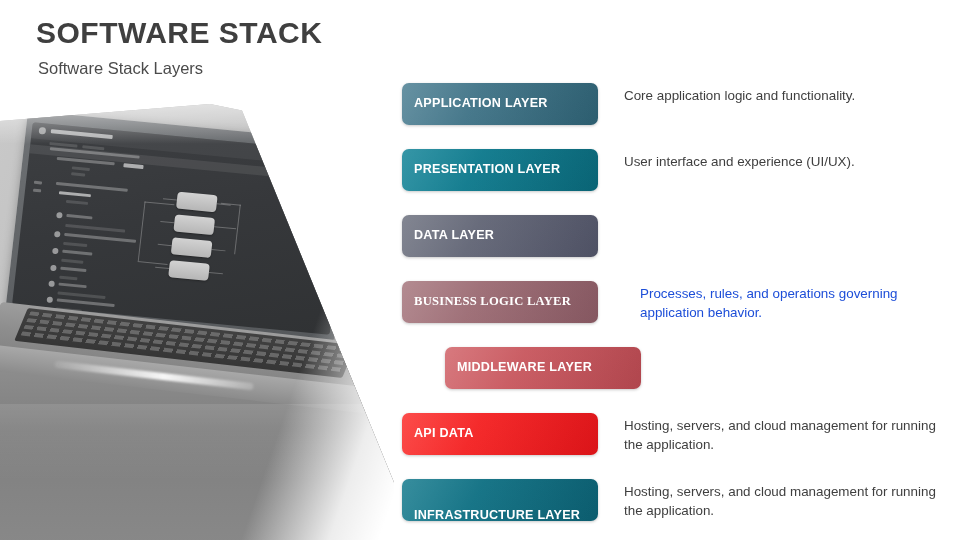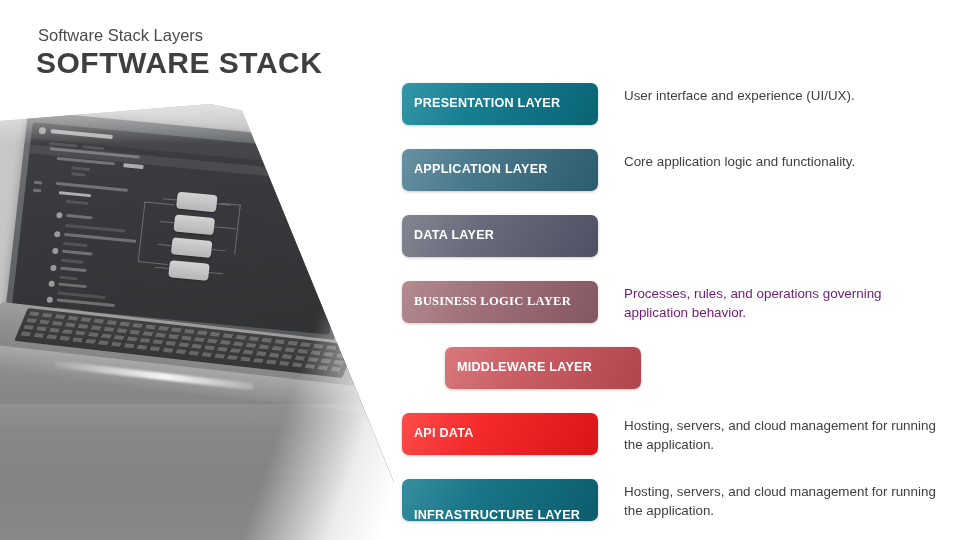--- a/index.html
+++ b/index.html
@@ -266,22 +266,22 @@
     color: #3f3f3f;
     line-height: 1.42;
   }
 </style>
 </head>
 <body>
 
 <div id="slide">
 
   <div id="header">
+    <div id="title" style="color: rgb(63, 63, 63);">SOFTWARE STACK</div>
     <div id="subtitle" style="color: rgb(75, 75, 75);">Software Stack Layers</div>
-    <div id="title" style="color: rgb(63, 63, 63);">SOFTWARE STACK</div>
   </div>
 
   <div id="photo-wrap">
     <div id="photo">
       <div id="photo-wall"></div>
       <div id="photo-desk"></div>
 
       <div id="laptop-lid">
         <div id="laptop-screen">
           <div class="scr-topbar"></div>
@@ -355,44 +355,44 @@
       <div id="base-highlight"></div>
       <div id="desk-reflection"></div>
     </div>
     <div id="photo-topfeather"></div>
     <div id="photo-feather"></div>
   </div>
 
   <div id="layers">
 
     <div class="layer-row">
+      <div class="layer-box" id="box-1" style="background: linear-gradient(118deg, rgb(74, 125, 145) 0%, rgb(47, 99, 118) 100%);">
+        <span class="layer-label" style="color: rgb(255, 255, 255);">APPLICATION LAYER</span>
+      </div>
+      <div class="layer-desc" style="color: rgb(63, 63, 63);">Core application logic and functionality.</div>
+    </div>
+
+    <div class="layer-row">
       <div class="layer-box" id="box-0" style="background: linear-gradient(118deg, rgb(15, 130, 150) 0%, rgb(10, 106, 124) 100%);">
         <span class="layer-label" style="color: rgb(255, 255, 255);">PRESENTATION LAYER</span>
       </div>
       <div class="layer-desc" style="color: rgb(63, 63, 63);">User interface and experience (UI/UX).</div>
     </div>
 
     <div class="layer-row">
-      <div class="layer-box" id="box-1" style="background: linear-gradient(118deg, rgb(74, 125, 145) 0%, rgb(47, 99, 118) 100%);">
-        <span class="layer-label" style="color: rgb(255, 255, 255);">APPLICATION LAYER</span>
-      </div>
-      <div class="layer-desc" style="color: rgb(63, 63, 63);">Core application logic and functionality.</div>
-    </div>
-
-    <div class="layer-row">
       <div class="layer-box" id="box-2" style="background: linear-gradient(118deg, rgb(107, 111, 125) 0%, rgb(83, 86, 106) 100%);">
         <span class="layer-label" style="color: rgb(255, 255, 255);">DATA LAYER</span>
       </div>
     </div>
 
     <div class="layer-row">
       <div class="layer-box" id="box-3" style="background: linear-gradient(118deg, rgb(165, 117, 124) 0%, rgb(141, 92, 102) 100%); font-family: Liberation Serif, serif;">
         <span class="layer-label" style="color: rgb(255, 255, 255);">BUSINESS LOGIC LAYER</span>
       </div>
-      <div class="layer-desc" style="color: #701a75;">Processes, rules, and operations governing application behavior.</div>
+      <div class="layer-desc" style="color: #1d4ed8; margin-left: 16px;">Processes, rules, and operations governing application behavior.</div>
     </div>
 
     <div class="layer-row">
       <div class="layer-box" id="box-4" style="background: linear-gradient(118deg, rgb(208, 96, 102) 0%, rgb(187, 74, 82) 100%); margin-left: 43px;">
         <span class="layer-label" style="color: rgb(255, 255, 255);">MIDDLEWARE LAYER</span>
       </div>
     </div>
 
     <div class="layer-row">
       <div class="layer-box" id="box-5" style="background: linear-gradient(118deg, rgb(251, 42, 40) 0%, rgb(232, 21, 26) 100%);">

